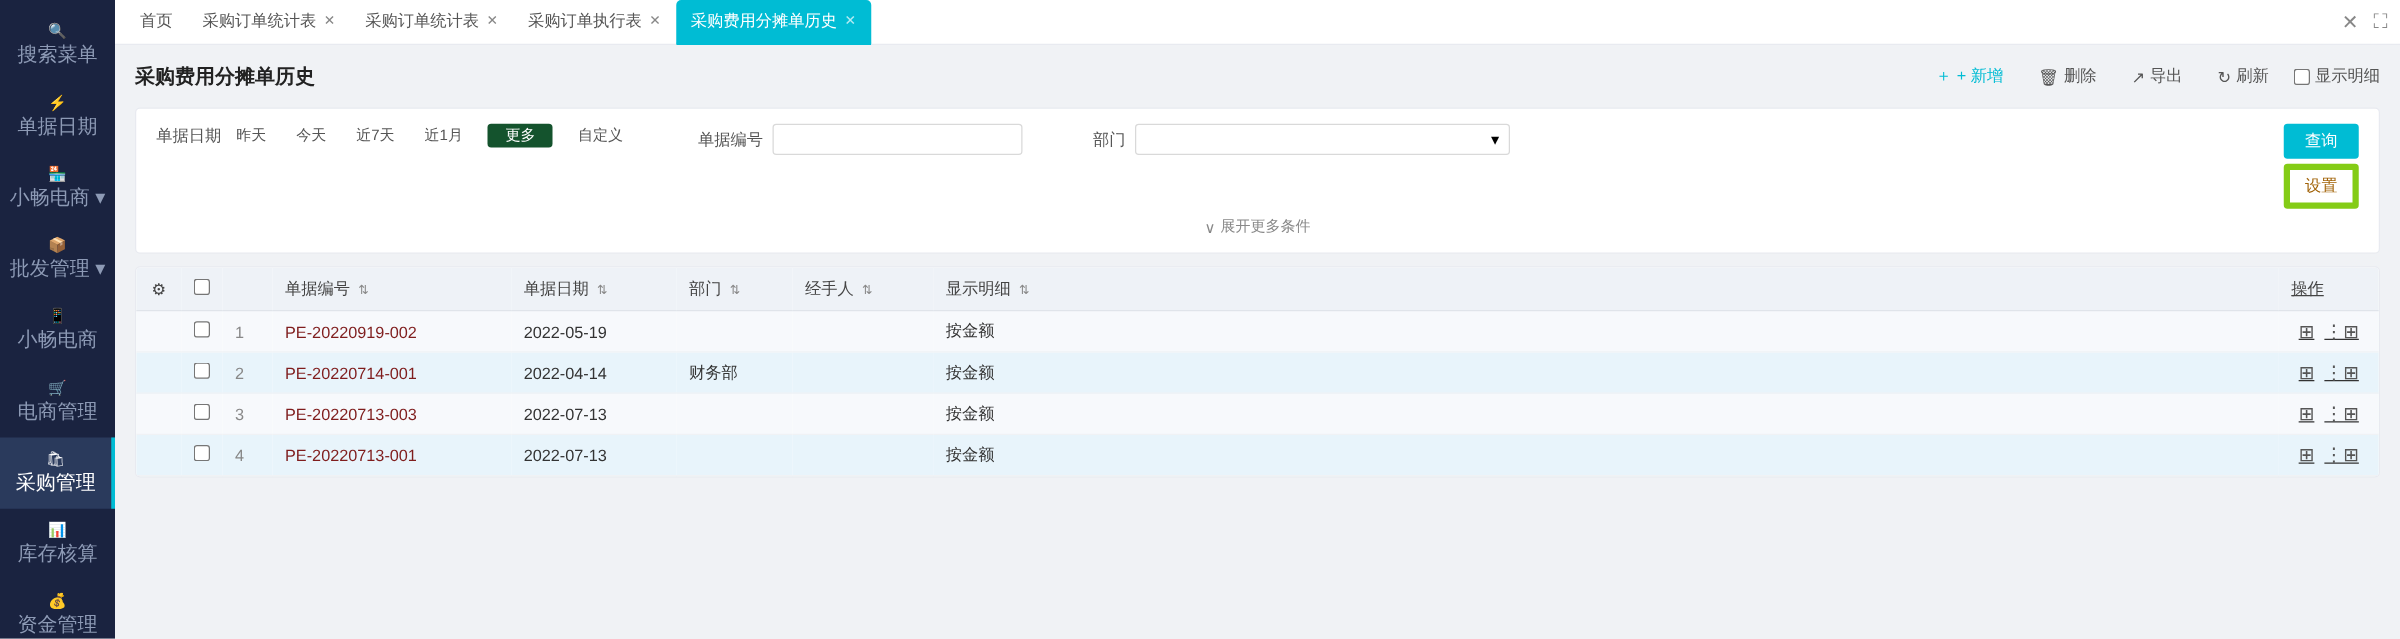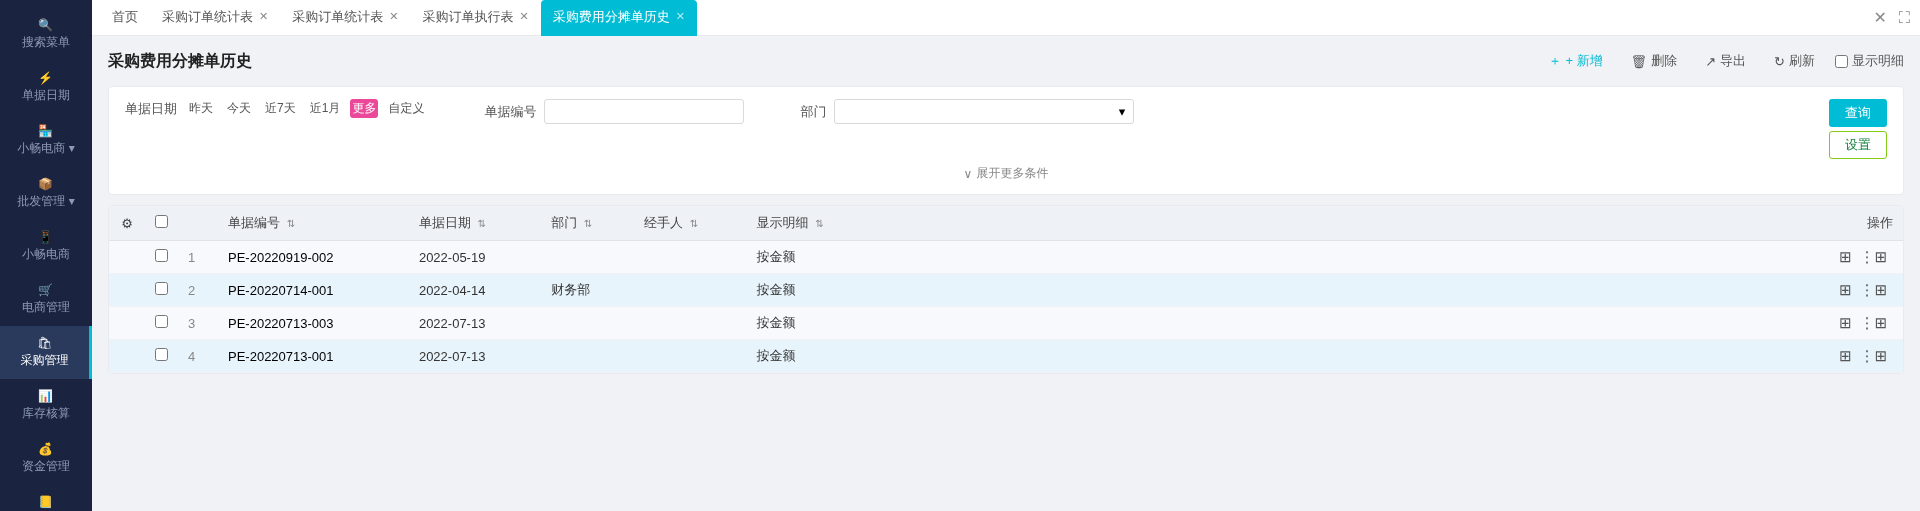--- a/index.html
+++ b/index.html
@@ -24,21 +24,21 @@
       cursor: pointer;
       font-size: 12px;
       color: #8d9ab5;
       position: relative;
     }
     .sidebar-item.active {
       color: #fff;
       background: #2a3a5c;
       border-right: 3px solid #00bcd4;
     }
-    .sidebar-item .label { margin-top: 2px; font-size: 12px; }
+    .sidebar-item .label { margin-top: 2px; font-size: 16px; }
 
     
     .main {
       flex: 1;
       display: flex;
       flex-direction: column;
       background: #f0f2f5;
       overflow: hidden;
     }
 
@@ -151,34 +151,34 @@
     }
     .filter-label {
       font-size: 13px;
       color: #555;
       white-space: nowrap;
       flex-shrink: 0;
     }
     .date-shortcuts {
       display: flex;
       align-items: center;
-      gap: 6px;
+      gap: 16px;
       flex-wrap: wrap;
     }
     .date-shortcut {
       font-size: 12px;
       color: #555;
       cursor: pointer;
       padding: 1px 4px;
     }
     .date-shortcut.more {
-      background: #ec4899;
+      background: #14532d;
       color: #fff;
       border-radius: 3px;
-      padding: 1px 2px;
+      padding: 1px 14px;
     }
     .date-range {
       font-size: 12px;
       color: #888;
       margin-top: 2px;
     }
     .filter-input {
       border: 1px solid #d9d9d9;
       border-radius: 3px;
       padding: 4px 8px;
@@ -204,22 +204,22 @@
       color: #fff;
       border: none;
       border-radius: 3px;
       padding: 5px 16px;
       font-size: 13px;
       cursor: pointer;
       white-space: nowrap;
     }
     .settings-btn {
       background: #fff;
-      color: #15803d;
-      border: 1px solid #84cc16;
+      color: #a16207;
+      border: 5px solid #84cc16;
       border-radius: 3px;
       padding: 4px 12px;
       font-size: 13px;
       cursor: pointer;
     }
     .expand-more {
       display: flex;
       align-items: center;
       gap: 4px;
       color: #888;
@@ -265,28 +265,28 @@
     }
     tbody tr:nth-child(even) {
       background: #e8f4fb;
     }
     tbody td {
       padding: 7px 10px;
       color: #333;
       white-space: nowrap;
     }
     .td-link {
-      color: #000000;
+      color: #7f1d1d;
       cursor: pointer;
       text-decoration: none;
     }
     .row-num { color: #888; width: 40px; }
     .checkbox-col { width: 32px; }
     .gear-col { width: 36px; text-align: center; }
-    .op-col { width: 80px; text-align: right; }
+    .op-col { width: 80px; text-align: left; text-decoration: underline; }
     .op-icons { display: flex; align-items: center; gap: 8px; justify-content: center; }
     .op-icon { color: #555; cursor: pointer; font-size: 15px; }
     .filter-actions {
       display: flex;
       flex-direction: column;
       gap: 4px;
     }
   </style>
 </head>
 <body>

